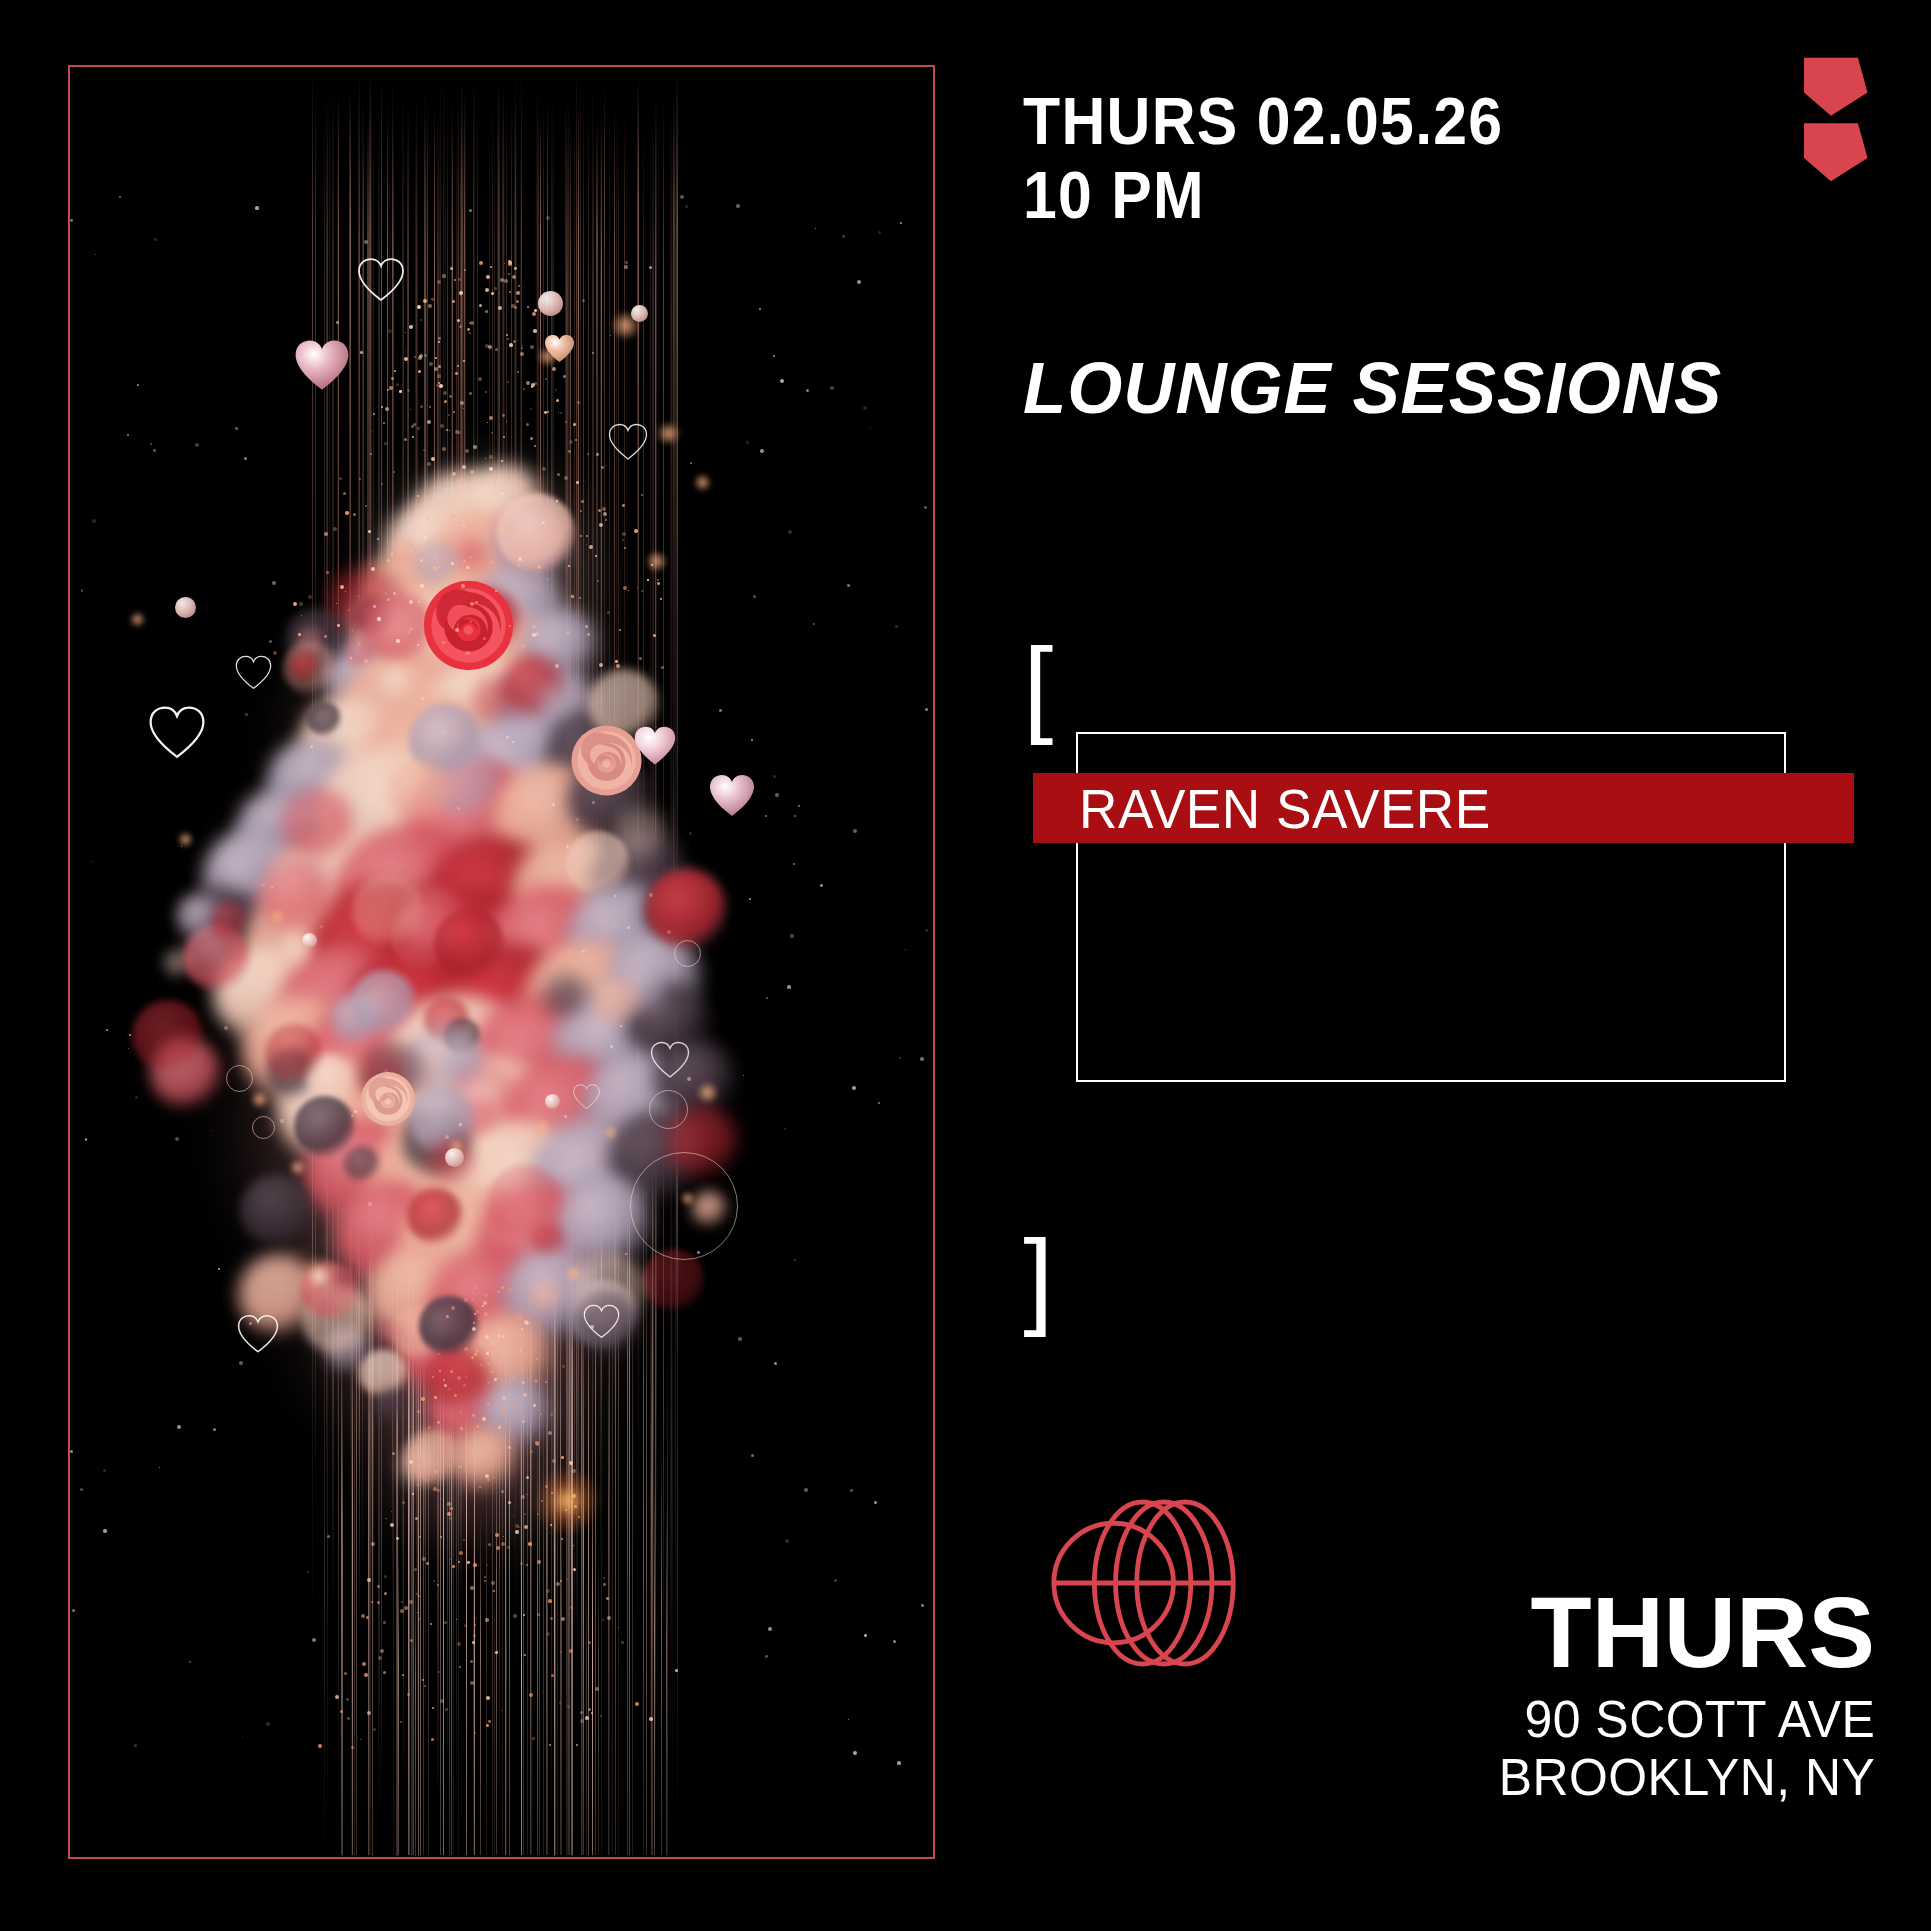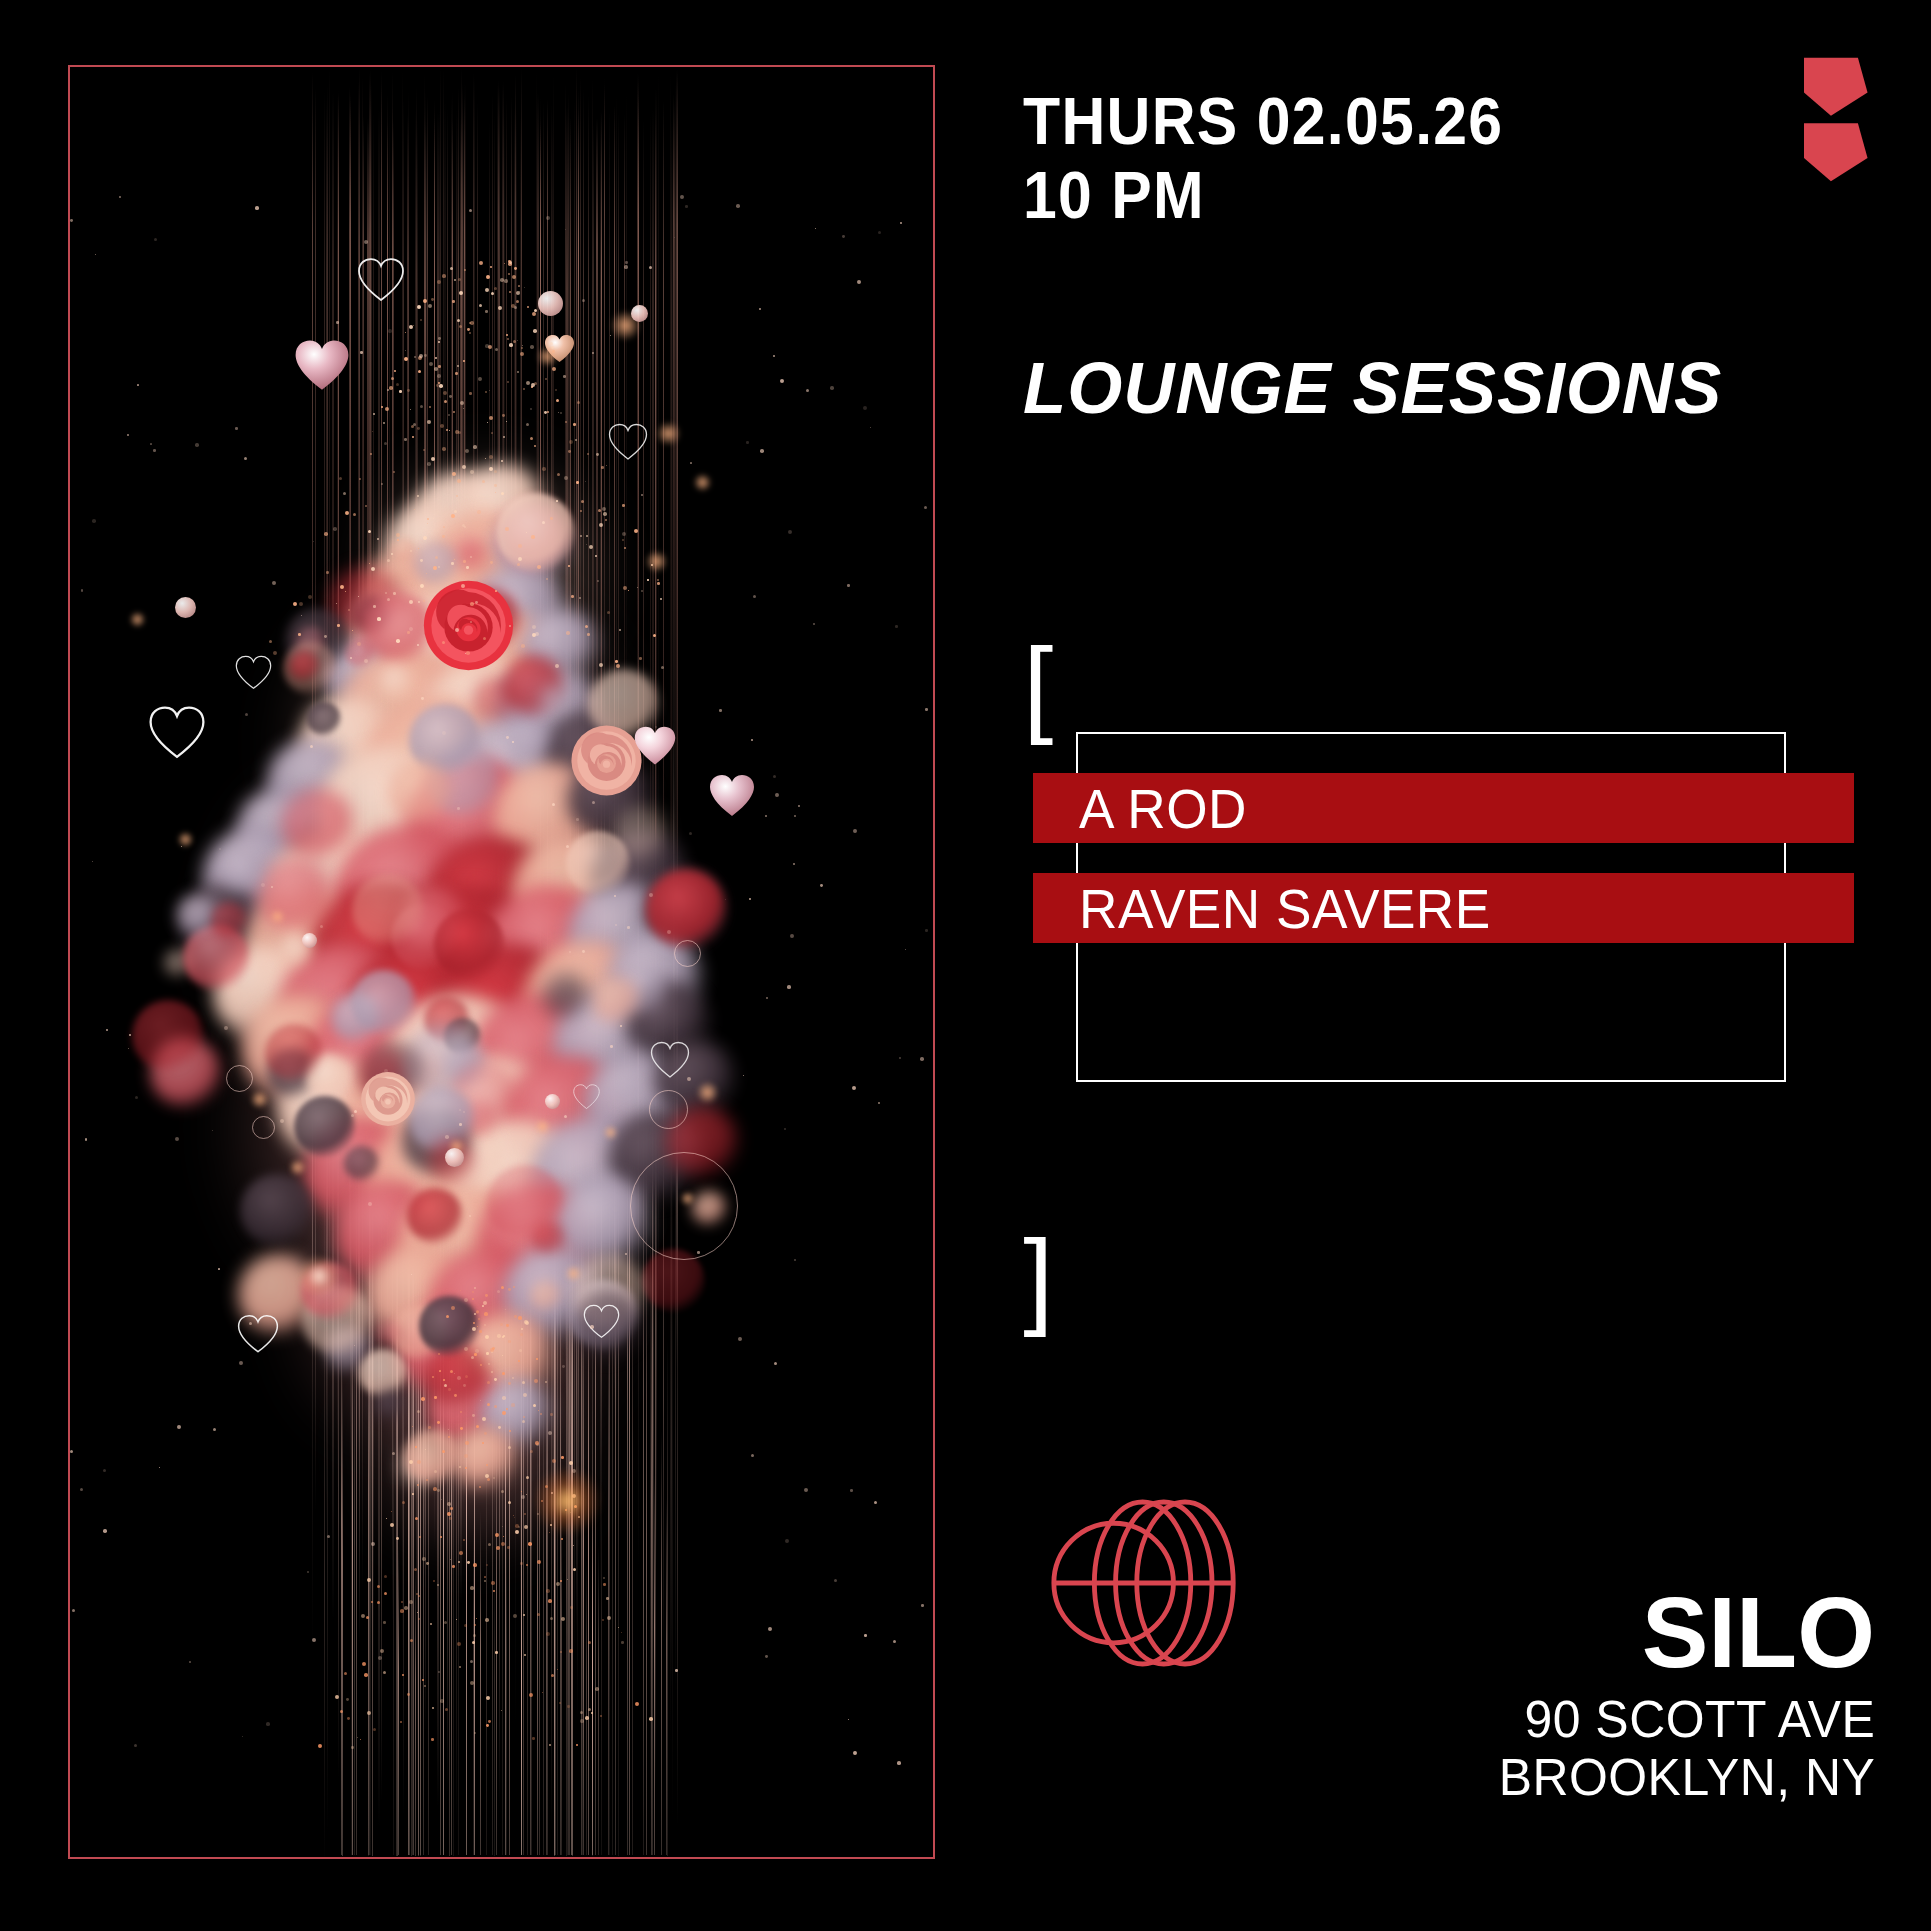--- a/index.html
+++ b/index.html
@@ -1551,41 +1551,38 @@
 
   <div id="event-title">LOUNGE SESSIONS</div>
 
   <div class="bracket" id="bracket-open">[</div>
   <div class="bracket" id="bracket-close">]</div>
 
   <div id="lineup-frame"></div>
 
   <div id="lineup-bars">
     <div class="lineup-bar">
-      <span class="lineup-name">A ROD</span>
-    </div>
-    <div class="lineup-bar">
       <span class="lineup-name">RAVEN SAVERE</span>
     </div>
   </div>
 
   <div id="logo-block">
     <div id="logo-emblem">
       <svg width="189" height="172" viewBox="0 0 196 178" xmlns="http://www.w3.org/2000/svg">
         <g fill="none" stroke="#D9454F" stroke-width="5">
           <ellipse cx="140" cy="89" rx="50" ry="84"></ellipse>
           <ellipse cx="118" cy="89" rx="50" ry="84"></ellipse>
           <ellipse cx="96" cy="89" rx="50" ry="84"></ellipse>
           <circle cx="66" cy="89" r="62"></circle>
           <line x1="6" y1="89" x2="190" y2="89"></line>
         </g>
       </svg>
     </div>
   </div>
 
   <div id="venue-block">
-    <div id="venue-name">SILO</div>
+    <div id="venue-name">THURS</div>
     <div class="venue-line">90 SCOTT AVE</div>
     <div class="venue-line">BROOKLYN, NY</div>
   </div>
 
 </div>
 
 
 </body></html>

